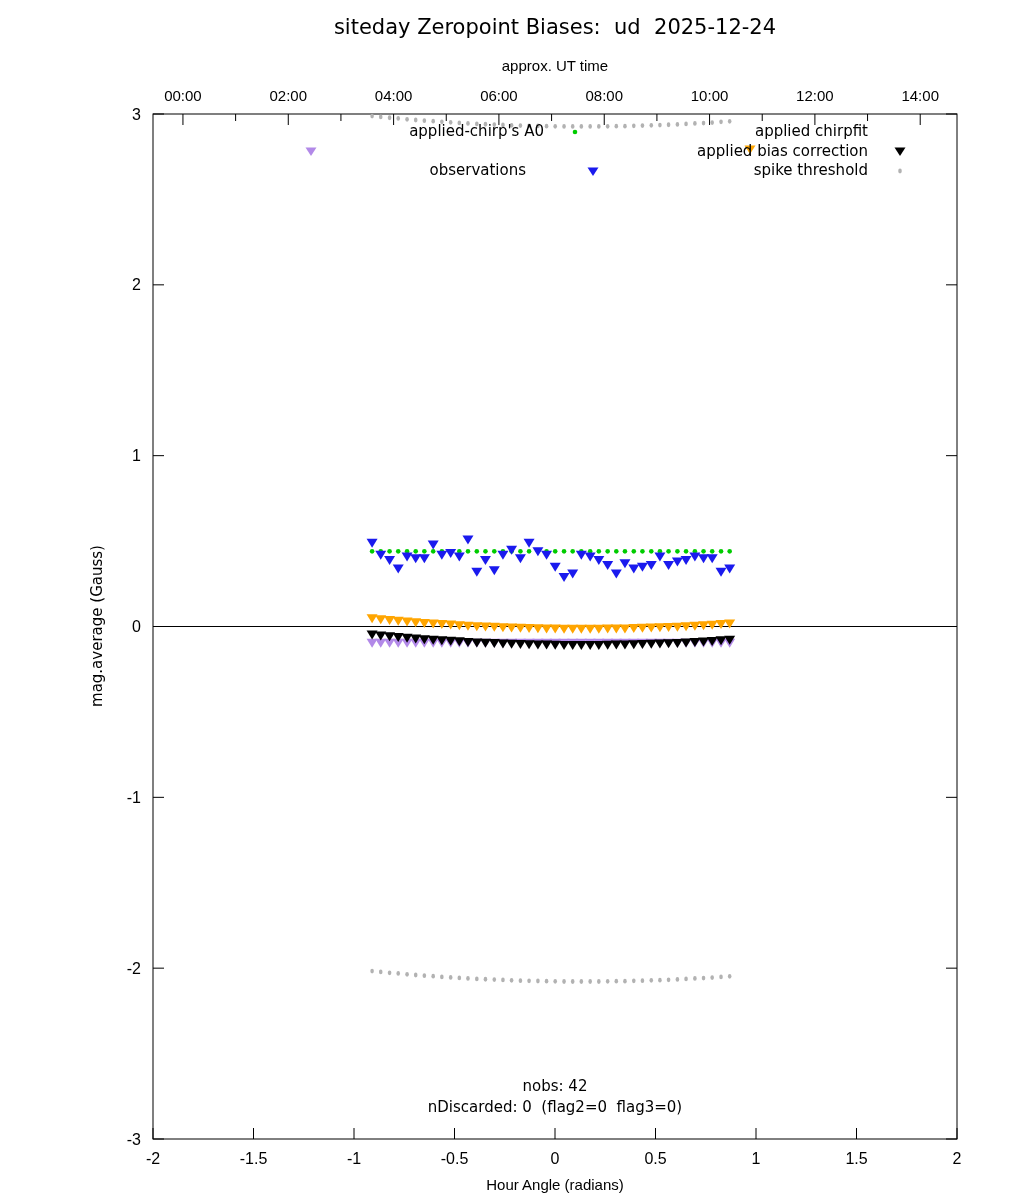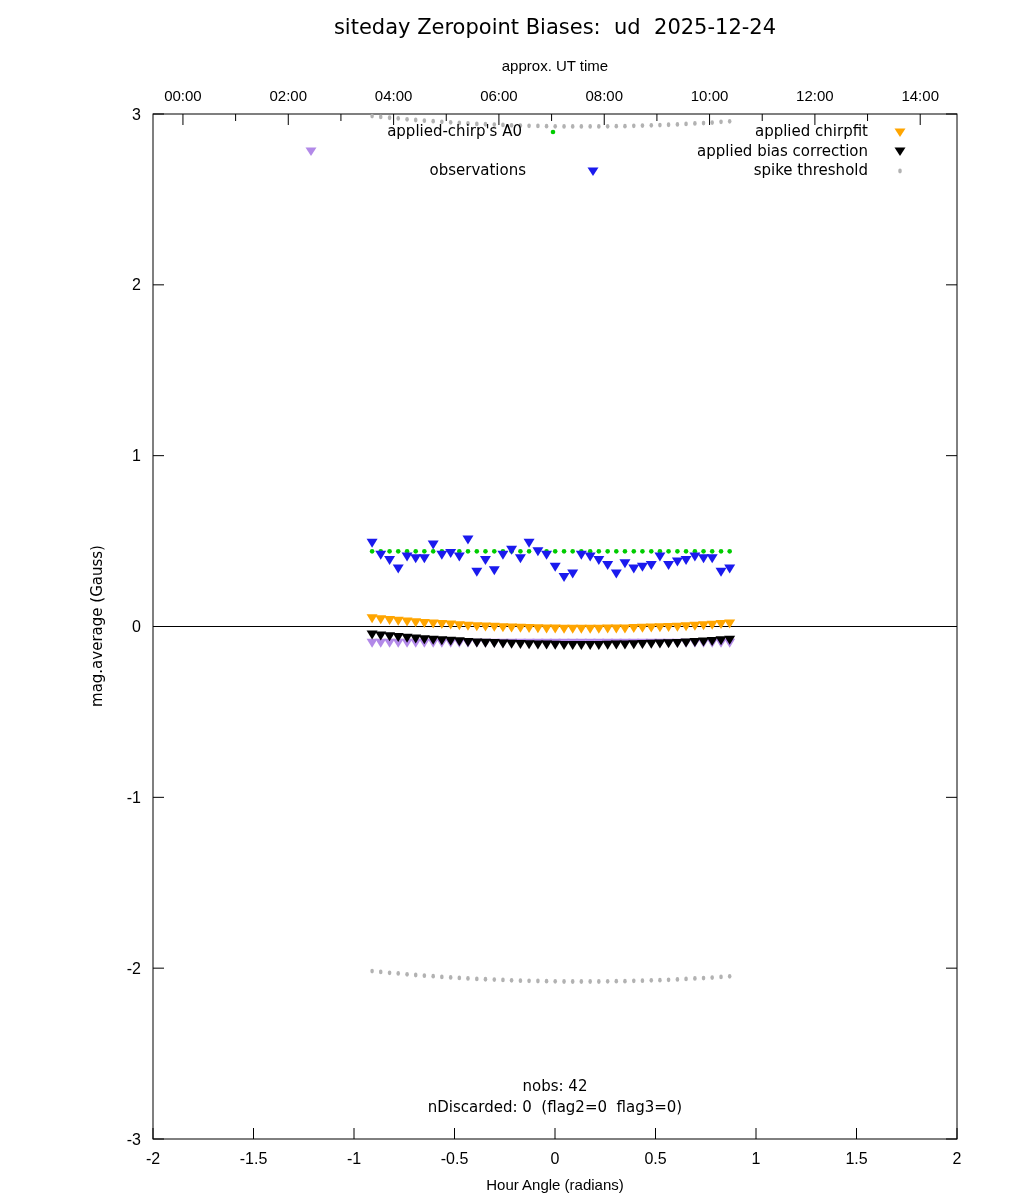--- a/index.html
+++ b/index.html
@@ -387,21 +387,21 @@
 
   <div class="abs axlab" style="left:555px;top:57px;">approx. UT time</div>
 
   <div class="abs ylab" style="left:97px;top:626px;">mag.average (Gauss)</div>
 
   <div class="abs axlab" style="left:555px;top:1176px;">Hour Angle (radians)</div>
 
   <div class="abs note" style="left:555px;top:1077px;text-align:right;">nobs: 42</div>
   <div class="abs note" style="left:555px;top:1098px;">nDiscarded: 0  (flag2=0  flag3=0)</div>
 
-  <div class="lrow" style="left:262px;top:122px;">
+  <div class="lrow" style="left:284px;top:122px;">
     <span class="ltext">applied-chirp's A0</span>
     <span class="lmark" style="margin-left:23px;">
       <svg width="16" height="16">
           <circle cx="8" cy="8" r="2.3" fill="#00cc00"></circle>
         </svg>
     </span>
   </div>
   <div class="lrow" style="left:280px;top:141.5px;">
     <span class="lmark" style="margin-left:23px;">
       <svg width="16" height="16">
@@ -411,21 +411,21 @@
   </div>
   <div class="lrow" style="left:266px;top:161px;gap:36px;">
     <span class="ltext">observations</span>
     <span class="lmark" style="margin-left:23px;">
       <svg width="16" height="16">
           <path d="M2.5 4.5 L13.5 4.5 L8 13 Z" fill="#1a1aee"></path>
         </svg>
     </span>
   </div>
 
-  <div class="lrow" style="left:608px;top:122px;">
+  <div class="lrow" style="left:608px;top:122px;flex-direction:column;">
     <span class="ltext">applied chirpfit</span>
     <span class="lmark" style="margin-left:24px;">
       <svg width="16" height="16">
           <path d="M2.5 4.5 L13.5 4.5 L8 13 Z" fill="#ffa500"></path>
         </svg>
     </span>
   </div>
   <div class="lrow" style="left:608px;top:141.5px;">
     <span class="ltext">applied bias correction</span>
     <span class="lmark" style="margin-left:24px;">

